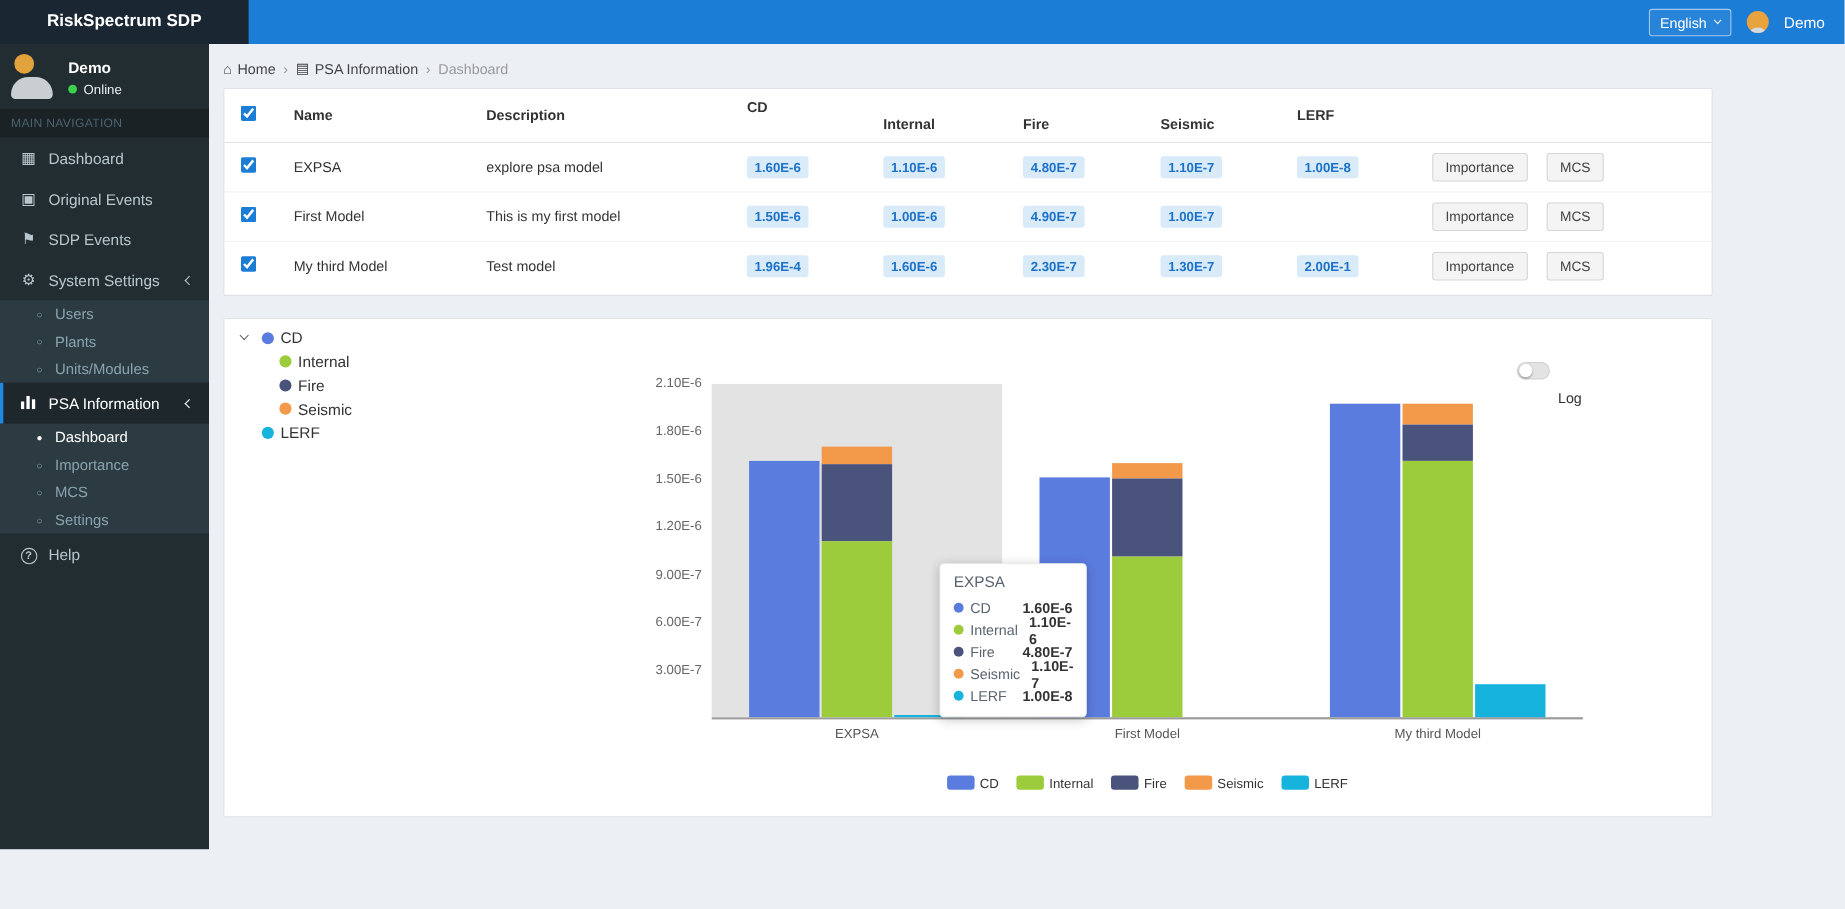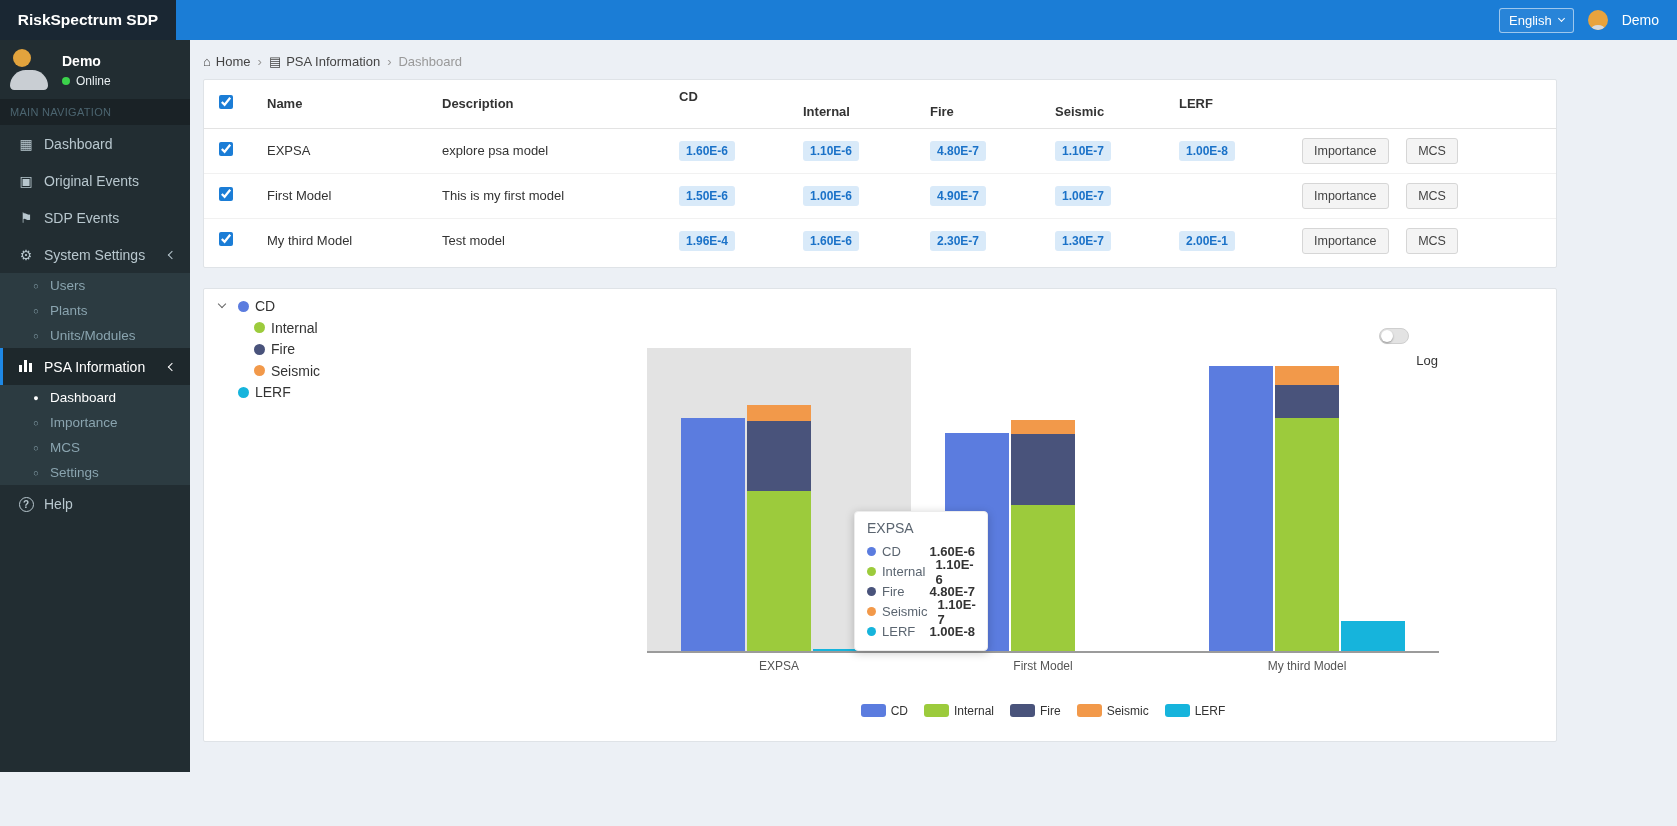--- a/index.html
+++ b/index.html
@@ -1,21 +1,21 @@
 <!DOCTYPE html>
 <html><head>
 <meta charset="utf-8">
 <style>
   * { margin:0; padding:0; box-sizing:border-box; }
   html,body { width:1677px; height:826px; overflow:hidden; }
   body { font-family:"Liberation Sans","DejaVu Sans",sans-serif; background:#ecf0f5; position:relative; }
 
   
   .topbar { position:absolute; top:0; left:0; width:1677px; height:40px; background:#1b7dd6; display:flex; align-items:center; z-index:20; }
-  .brand-box { width:176px; height:40px; background:#1a2733; color:#fff; font-weight:bold; font-size:15.5px; display:flex; align-items:center; justify-content:center; cursor:pointer; }
+  .brand-box { width:226px; height:40px; background:#1a2733; color:#fff; font-weight:bold; font-size:15.5px; display:flex; align-items:center; justify-content:center; cursor:pointer; }
   .hamburger { width:46px; height:40px; display:flex; flex-direction:column; align-items:center; justify-content:center; cursor:pointer; }
   .hamburger .bar { width:16px; height:2px; background:#fff; margin:2px 0; }
   .topbar-right { margin-left:auto; display:flex; align-items:center; gap:14px; padding-right:18px; }
   .lang-btn { display:flex; align-items:center; gap:7px; color:#fff; font-size:13px; padding:4px 9px; border:1px solid rgba(255,255,255,.55); border-radius:3px; background:rgba(255,255,255,.06); cursor:pointer; }
   .chev { display:inline-block; width:6px; height:6px; border-right:1.5px solid currentColor; border-bottom:1.5px solid currentColor; }
   .chev-down { transform:rotate(45deg); margin-top:-3px; }
   .chev-left { transform:rotate(135deg); }
   .chev-sm { width:5px; height:5px; }
   .hdr-avatar { width:20px; height:20px; border-radius:50%; background:#e8a33d; position:relative; overflow:hidden; }
   .hdr-avatar::after { content:""; position:absolute; left:3px; bottom:-4px; width:14px; height:9px; border-radius:50%; background:#d7dade; }
@@ -321,20 +321,29 @@
       </div>
     </div>
 
     <div class="log-toggle">
       <span class="switch">
           <span class="knob"></span>
         </span>
       <span class="log-label">Log</span>
     </div>
 
+    <div class="y-ticks">
+      <span style="top:-8px">2.10E-6</span>
+      <span style="top:35px">1.80E-6</span>
+      <span style="top:79px">1.50E-6</span>
+      <span style="top:122px">1.20E-6</span>
+      <span style="top:166px">9.00E-7</span>
+      <span style="top:209px">6.00E-7</span>
+      <span style="top:253px">3.00E-7</span>
+    </div>
 
     <div class="plot" id="plot">
       <div class="tooltip">
         <div class="tt-title">EXPSA</div>
         <div class="tt-row">
             <span class="tt-dot" style="background: rgb(91, 124, 223);"></span>
             <span class="tt-label">CD</span>
             <span class="tt-value">1.60E-6</span>
           </div>
         <div class="tt-row">

